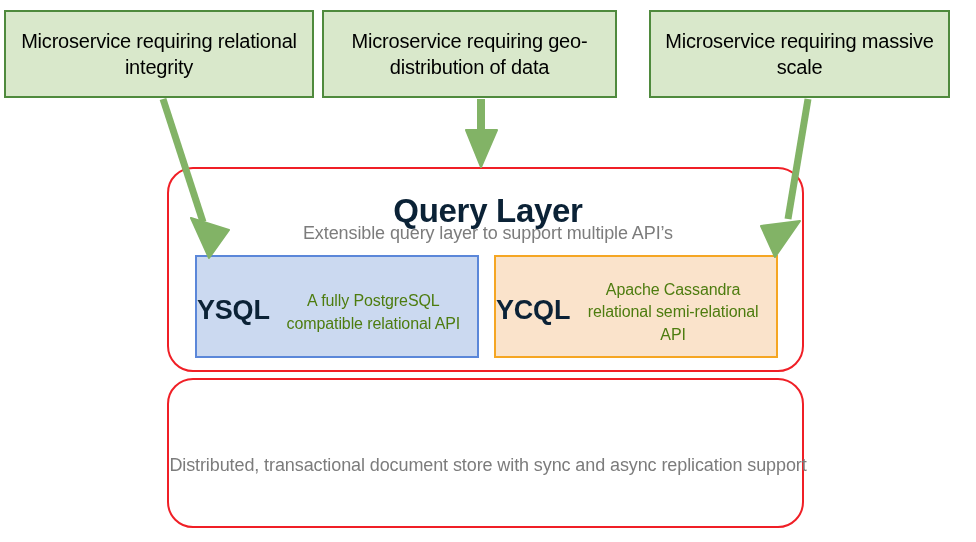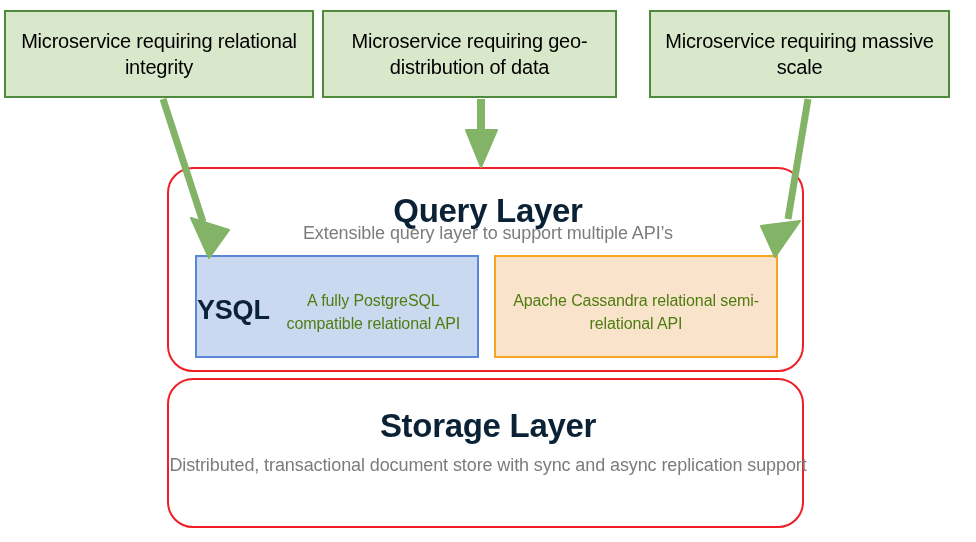--- a/index.html
+++ b/index.html
@@ -149,24 +149,24 @@
   <div class="layer-panel" id="storage-layer-panel"></div>
 
   <div class="layer-title" id="query-layer-title">Query Layer</div>
   <div class="layer-subtitle" id="query-layer-subtitle">Extensible query layer to support multiple API’s</div>
 
   <div class="api-box" id="api-box-ysql">
     <div class="api-title">YSQL</div>
     <div class="api-desc">A fully PostgreSQL compatible relational API</div>
   </div>
   <div class="api-box" id="api-box-ycql">
+    <div class="api-title">YCQL</div>
     <div class="api-desc">Apache Cassandra relational semi-relational API</div>
   </div>
 
-  <div class="layer-title" id="storage-layer-title">Storage Layer</div>
   <div class="layer-subtitle" id="storage-layer-subtitle">Distributed, transactional document store with sync and async replication support</div>
 
   <svg id="arrow-layer" viewBox="0 0 976 542">
 
     <g>
       <line x1="163" y1="99" x2="203" y2="222" stroke="#82b366" stroke-width="7"></line>
       <polygon points="191,218 229,230 209,258" fill="#82b366" stroke="#82b366" stroke-width="2" stroke-linejoin="round"></polygon>
     </g>
 
     <g>

